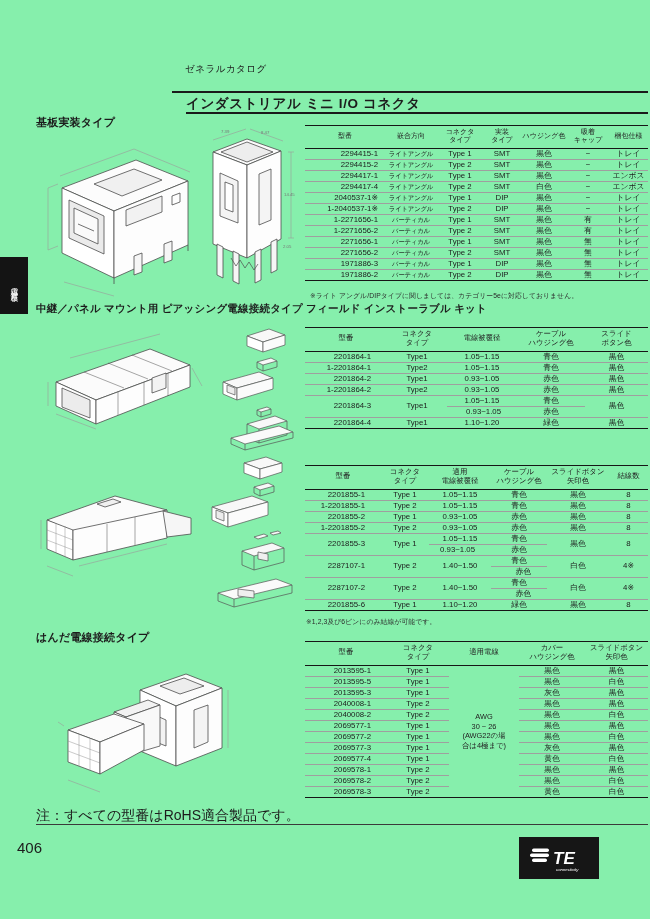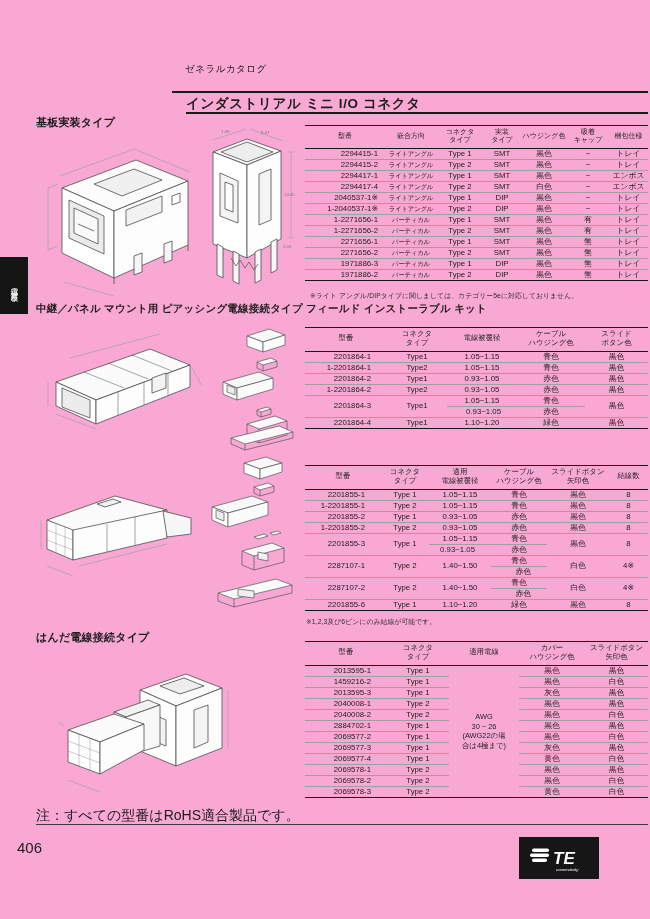--- a/index.html
+++ b/index.html
@@ -1,16 +1,16 @@
 <!DOCTYPE html>
 <html><head>
 <meta charset="utf-8">
 <style>
   html,body { margin:0; padding:0; background:#e8e8e8; }
-  .page { position:relative; width:650px; height:919px; background:#f9a8d4;
+  .page { position:relative; width:650px; height:919px; background:#86efac;
           font-family:"Liberation Sans","DejaVu Sans",sans-serif; color:#1c1c1c;
           overflow:hidden; margin:0 auto; }
   .rule { position:absolute; background:#1a1a1a; }
   .catalog-label { position:absolute; left:185px; top:63px; font-size:9.5px; letter-spacing:0.5px; }
   .page-title { position:absolute; left:186px; top:95px; font-size:13.5px; font-weight:bold; letter-spacing:0.6px; white-space:nowrap; }
   .heading { position:absolute; font-weight:bold; font-size:11px; white-space:nowrap; letter-spacing:0.2px; }
   .sidetab { position:absolute; left:0; top:257px; width:28px; height:57px; background:#141414;
              display:flex; align-items:center; justify-content:center; }
   .sidetab span { writing-mode:vertical-rl; color:#fff; font-size:7.5px; letter-spacing:1.5px; }
   .tbl { position:absolute; left:305px; width:343px; }
@@ -555,21 +555,21 @@
             <td>2013595-1</td>
             <td>Type 1</td>
             <td rowspan="12" class="awg">AWG
 30 ~ 26
 (AWG22の場
 合は4極まで)</td>
             <td>黒色</td>
             <td>黒色</td>
           </tr>
           <tr>
-            <td>1459216-2</td>
+            <td>2013595-5</td>
             <td>Type 1</td>
             <td>黒色</td>
             <td>白色</td>
           </tr>
           <tr>
             <td>2013595-3</td>
             <td>Type 1</td>
             <td>灰色</td>
             <td>黒色</td>
           </tr>
@@ -579,21 +579,21 @@
             <td>黒色</td>
             <td>黒色</td>
           </tr>
           <tr>
             <td>2040008-2</td>
             <td>Type 2</td>
             <td>黒色</td>
             <td>白色</td>
           </tr>
           <tr>
-            <td>2884702-1</td>
+            <td>2069577-1</td>
             <td>Type 1</td>
             <td>黒色</td>
             <td>黒色</td>
           </tr>
           <tr>
             <td>2069577-2</td>
             <td>Type 1</td>
             <td>黒色</td>
             <td>白色</td>
           </tr>

